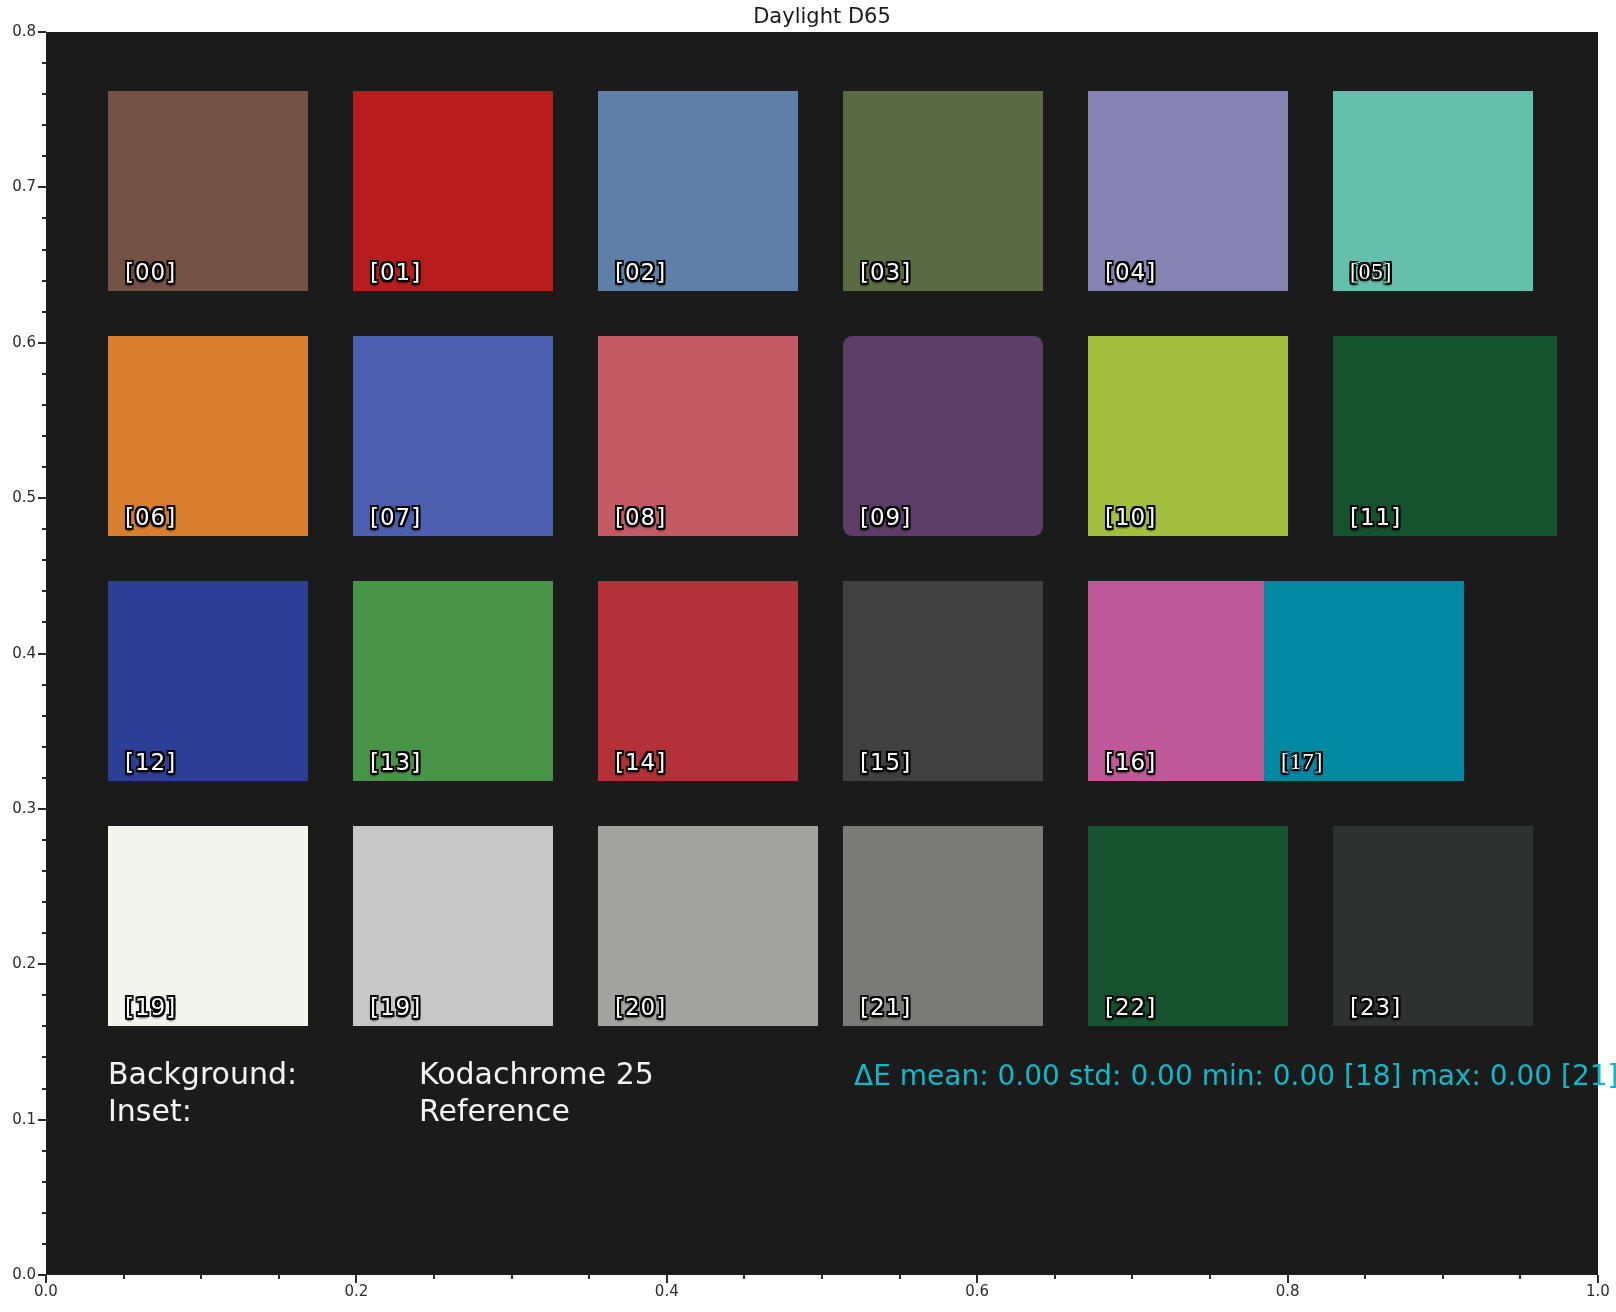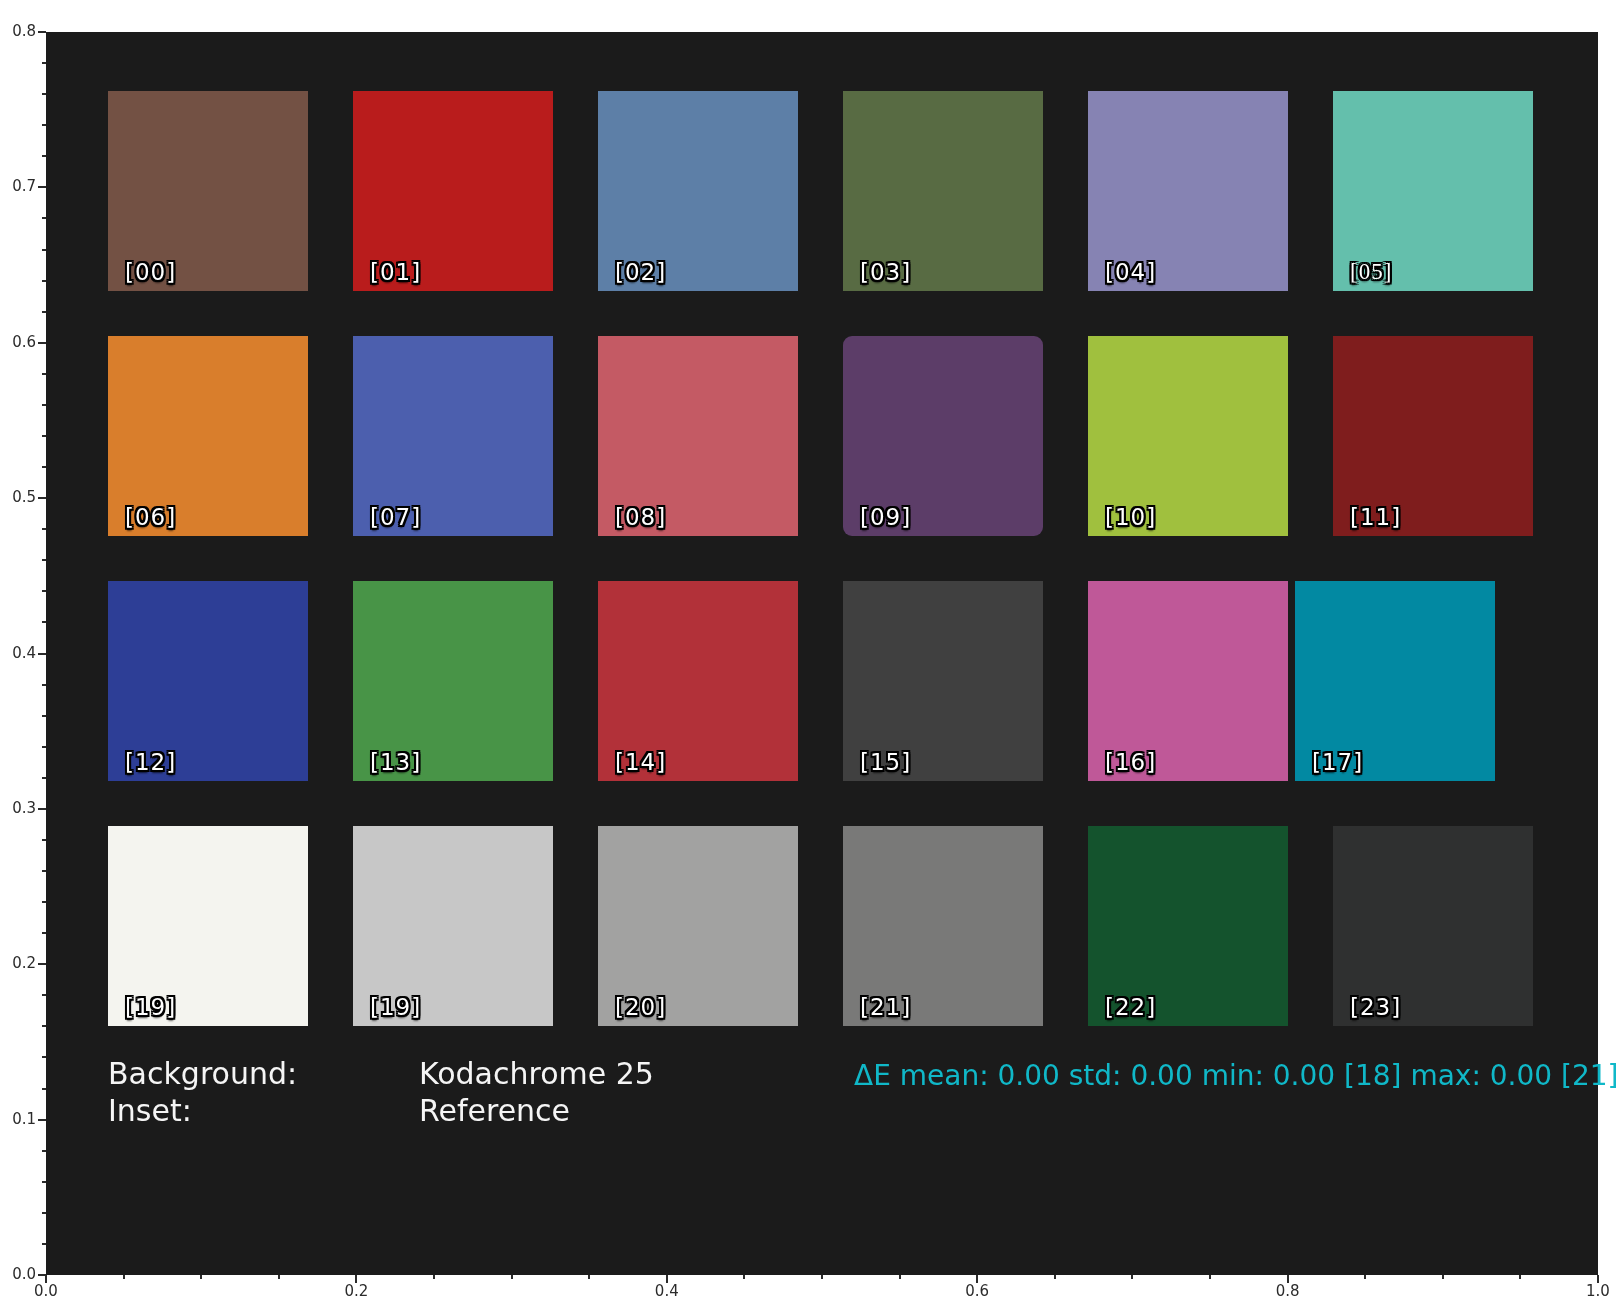--- a/index.html
+++ b/index.html
@@ -64,20 +64,21 @@
     font-size:28px;
     color:#10b8c8;
     line-height:1;
     white-space:nowrap;
   }
 </style>
 </head>
 <body>
 
 <div class="figure" style="background: rgb(255, 255, 255);">
+  <div class="chart-title" style="color: rgb(26, 26, 26);">Daylight D65</div>
 
   <div class="plot-area" id="plot-area" style="background: rgb(27, 27, 27);"></div>
 
   <div id="patch-layer">
       <div class="color-patch" style="left: 108px; top: 91px; width: 200px; height: 200px; background: rgb(115, 81, 68);">
         <span class="patch-label">[00]</span>
       </div>
       <div class="color-patch" style="left: 353px; top: 91px; width: 200px; height: 200px; background: #b91c1c;">
         <span class="patch-label">[01]</span>
       </div>
@@ -101,48 +102,48 @@
       </div>
       <div class="color-patch" style="left: 598px; top: 336px; width: 200px; height: 200px; background: rgb(196, 90, 100);">
         <span class="patch-label">[08]</span>
       </div>
       <div class="color-patch" style="left: 843px; top: 336px; width: 200px; height: 200px; background: rgb(92, 61, 104); border-radius: 9px;">
         <span class="patch-label">[09]</span>
       </div>
       <div class="color-patch" style="left: 1088px; top: 336px; width: 200px; height: 200px; background: rgb(160, 192, 62);">
         <span class="patch-label">[10]</span>
       </div>
-      <div class="color-patch" style="left: 1333px; top: 336px; width: 200px; height: 200px; background: #7f1d1d;">
+      <div class="color-patch" style="left: 1333px; top: 336px; width: 224px; height: 200px; background: #14532d;">
         <span class="patch-label">[11]</span>
       </div>
       <div class="color-patch" style="left: 108px; top: 581px; width: 200px; height: 200px; background: rgb(45, 62, 150);">
         <span class="patch-label">[12]</span>
       </div>
       <div class="color-patch" style="left: 353px; top: 581px; width: 200px; height: 200px; background: rgb(72, 148, 71);">
         <span class="patch-label">[13]</span>
       </div>
       <div class="color-patch" style="left: 598px; top: 581px; width: 200px; height: 200px; background: rgb(178, 49, 57);">
         <span class="patch-label">[14]</span>
       </div>
       <div class="color-patch" style="left: 843px; top: 581px; width: 200px; height: 200px; background: #404040;">
         <span class="patch-label">[15]</span>
       </div>
       <div class="color-patch" style="left: 1088px; top: 581px; width: 200px; height: 200px; background: rgb(191, 88, 152);">
         <span class="patch-label">[16]</span>
       </div>
-      <div class="color-patch" style="left: 1295px; top: 581px; width: 200px; height: 200px; background: rgb(2, 137, 162);">
+      <div class="color-patch" style="left: 1264px; top: 581px; width: 200px; height: 200px; background: rgb(2, 137, 162); font-family: Liberation Serif, serif;">
         <span class="patch-label">[17]</span>
       </div>
       <div class="color-patch" style="left: 108px; top: 826px; width: 200px; height: 200px; background: rgb(244, 244, 239);">
         <span class="patch-label">[19]</span>
       </div>
       <div class="color-patch" style="left: 353px; top: 826px; width: 200px; height: 200px; background: rgb(199, 199, 199);">
         <span class="patch-label">[19]</span>
       </div>
-      <div class="color-patch" style="left: 598px; top: 826px; width: 200px; height: 200px; background: rgb(162, 162, 161);">
+      <div class="color-patch" style="left: 598px; top: 826px; width: 200px; height: 200px; background: rgb(162, 162, 161); padding-left: 20px;">
         <span class="patch-label">[20]</span>
       </div>
       <div class="color-patch" style="left: 843px; top: 826px; width: 200px; height: 200px; background: rgb(121, 121, 120);">
         <span class="patch-label">[21]</span>
       </div>
       <div class="color-patch" style="left: 1088px; top: 826px; width: 200px; height: 200px; background: #14532d;">
         <span class="patch-label">[22]</span>
       </div>
       <div class="color-patch" style="left: 1333px; top: 826px; width: 200px; height: 200px; background: rgb(47, 48, 48);">
         <span class="patch-label">[23]</span>

